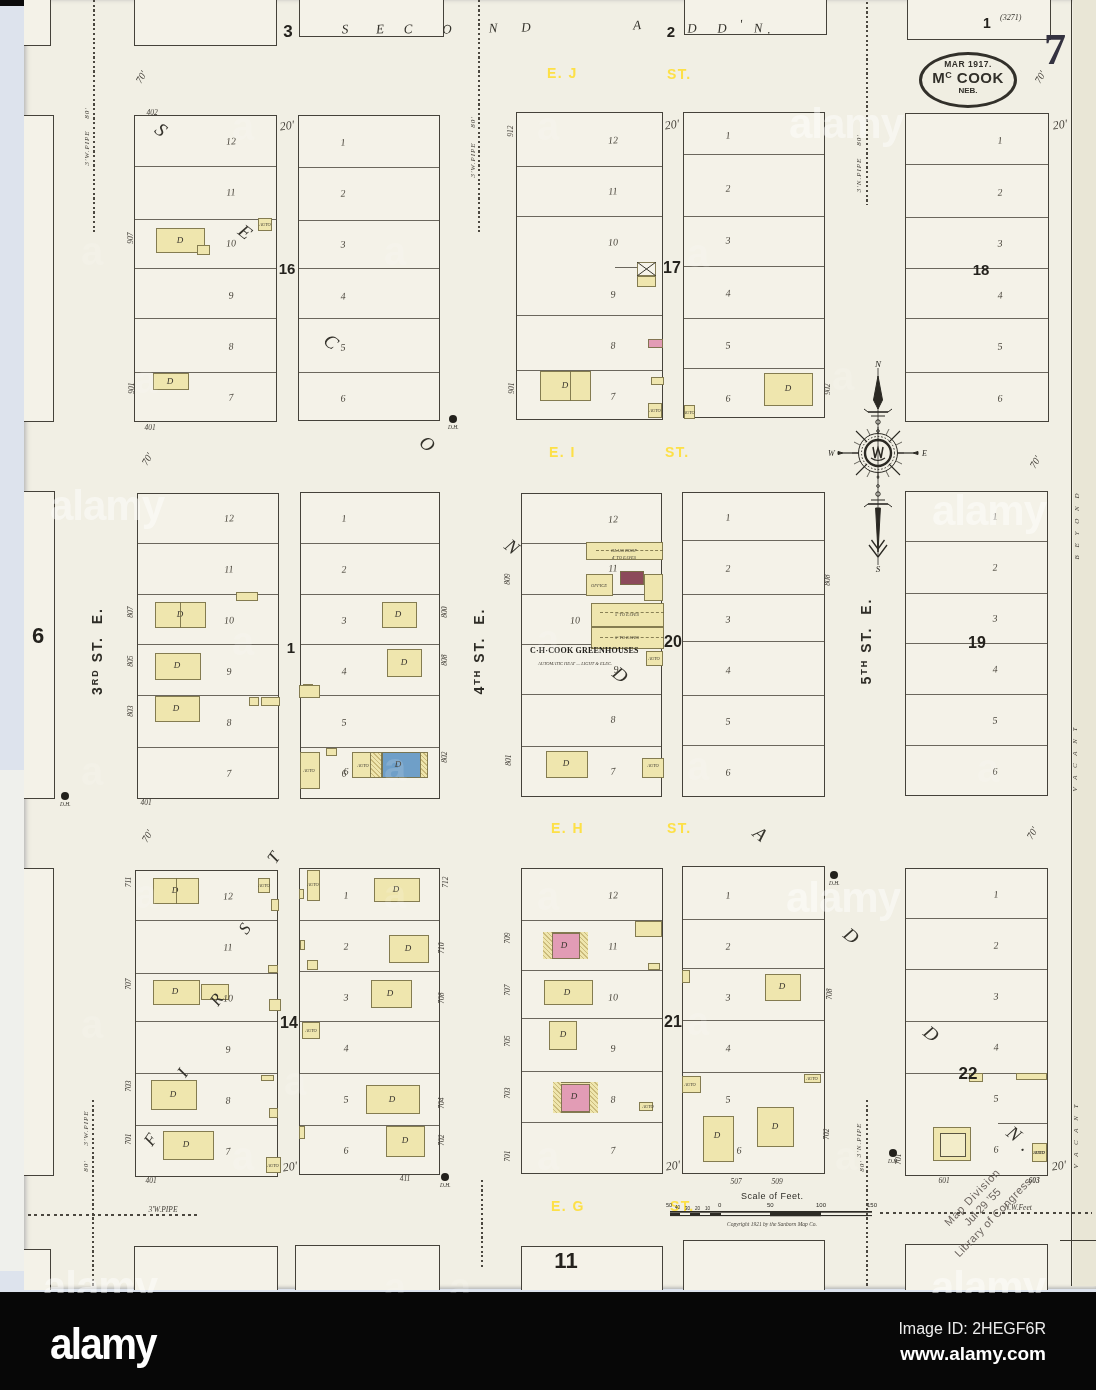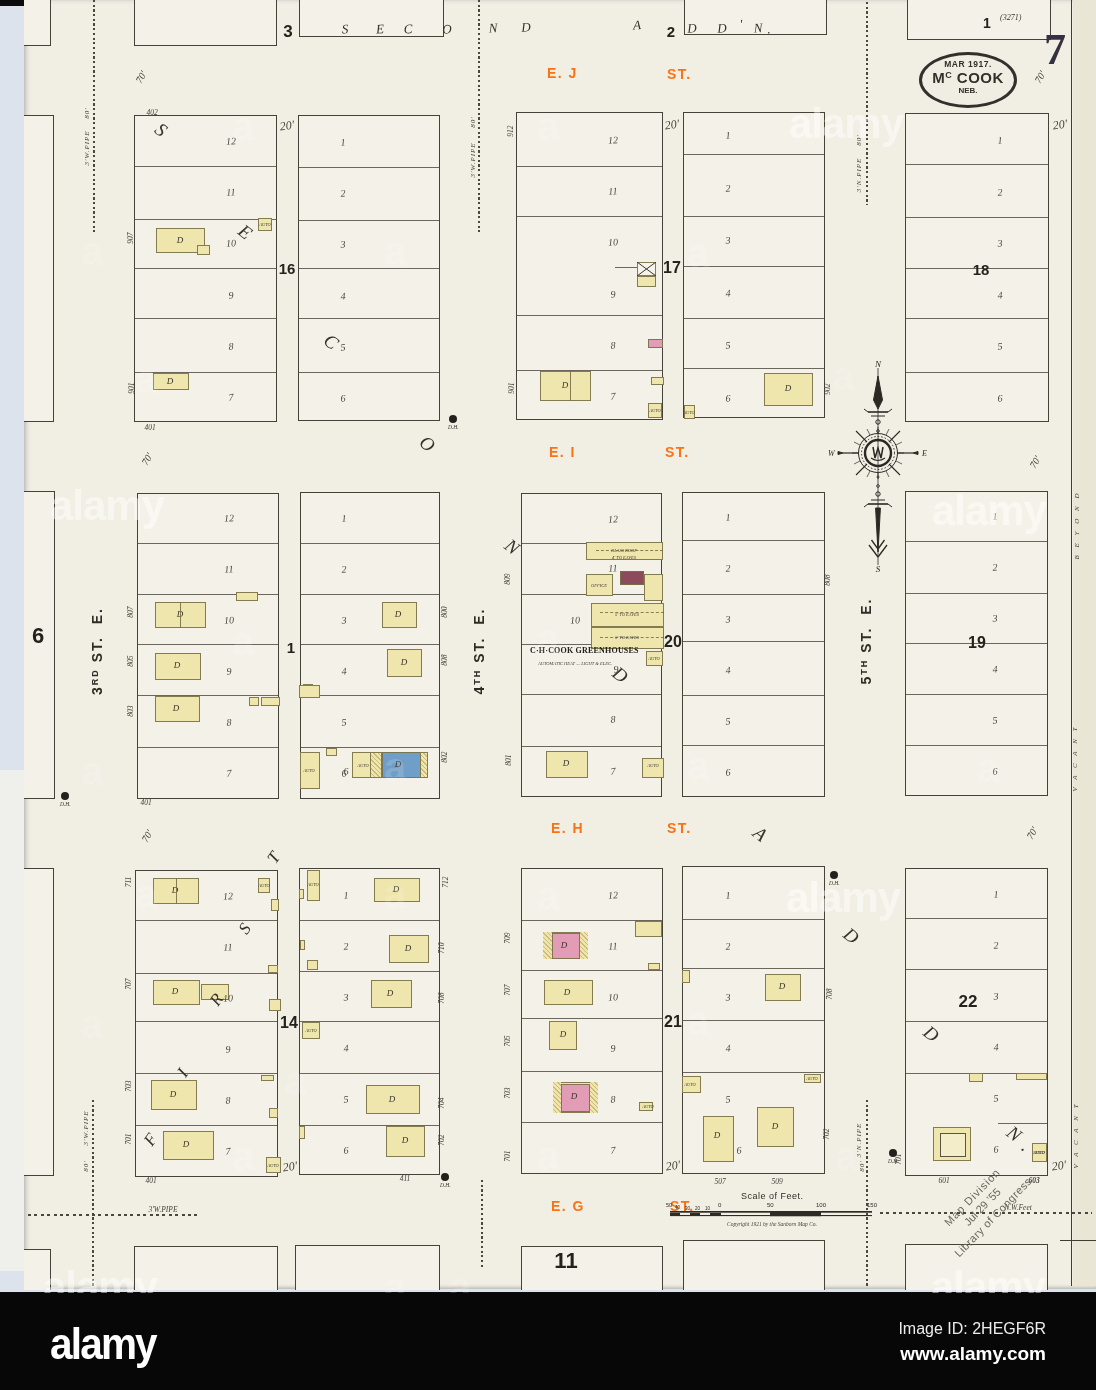--- a/index.html
+++ b/index.html
@@ -6,21 +6,21 @@
 #backing{left:0;top:0;width:1096px;height:1292px;background:#dde3ed;}
 #paper{left:24px;top:0;width:1072px;height:1289px;background:#f1efe4;box-shadow:inset 2.5px 0 4px rgba(125,130,140,.38), inset 0 -2px 3px rgba(125,130,140,.3);}
 #paper2{left:0;top:770px;width:24px;height:501px;background:#eff0ec;}
 #topblack{left:0;top:0;width:30px;height:6px;background:#0b0b0b;}
 .blk{border:1.7px solid #45423a;background:#f4f2e8;box-sizing:border-box;}
 .lot{height:0;border-top:1px solid rgba(73,68,57,.8);}
 .b{box-sizing:border-box;border:0.9px solid rgba(120,112,70,.9);}
 .ln{font:italic 10px "Liberation Serif",serif;color:#4c483e;transform:translate(-50%,-50%) rotate(-4deg);}
 .hn{font:italic 7.5px "Liberation Serif",serif;color:#45413a;transform:translate(-50%,-50%) rotate(-90deg);white-space:nowrap;}
 .hz{font:italic 7.5px "Liberation Serif",serif;color:#45413a;transform:translate(-50%,-50%);white-space:nowrap;}
-.st{font:bold 14px "Liberation Sans",sans-serif;letter-spacing:1.5px;color:#f97316;white-space:nowrap;padding-left:28px;}
+.st{font:bold 14px "Liberation Sans",sans-serif;letter-spacing:1.5px;color:#fde047;white-space:nowrap;padding-left:28px;}
 .vst{font:bold 14px "Liberation Sans",sans-serif;letter-spacing:2px;color:#2e2c26;white-space:nowrap;transform:translate(-50%,-50%) rotate(-90deg);}
 .bn{font:bold 15px "Liberation Sans",sans-serif;color:#24221d;transform:translate(-50%,-50%);}
 .dg{font:italic 19px "Liberation Serif",serif;color:#35332c;transform:translate(-50%,-50%) rotate(38deg);}
 .fr{font:italic 17px "Liberation Serif",serif;color:#35332c;transform:translate(-50%,-50%) rotate(-55deg);}
 .tl{font:italic 13px "Liberation Serif",serif;color:#35332c;transform:translate(-50%,-60%) rotate(-3deg);}
 .i20{font:italic 12px "Liberation Serif",serif;color:#45413a;transform:translate(-50%,-50%) rotate(-8deg);white-space:nowrap;}
 .i70{font:italic 10px "Liberation Serif",serif;color:#45413a;transform:translate(-50%,-50%) rotate(-60deg);white-space:nowrap;}
 .wm{font:bold 42px "Liberation Sans",sans-serif;color:rgba(255,255,255,.46);transform:translate(-50%,-58%);letter-spacing:-1px;}
 .wa{font:bold 40px "Liberation Sans",sans-serif;color:rgba(255,255,255,.14);transform:translate(-50%,-58%);}
 .dash-v{width:1.6px;background:repeating-linear-gradient(180deg,#4b473f 0px,#4b473f 2.2px,transparent 2.2px,transparent 4.7px);}
@@ -426,21 +426,21 @@
 <div class="abs hn" style="left:507px;top:1093px;">703</div>
 <div class="abs hn" style="left:507px;top:1156px;">701</div>
 <div class="abs hn" style="left:829px;top:994px;">708</div>
 <div class="abs hn" style="left:826px;top:1134px;">702</div>
 <div class="abs hn" style="left:898px;top:1159px;">701</div>
 <div class="abs hz" style="left:152px;top:112px;">402</div>
 <div class="abs hz" style="left:150px;top:427px;">401</div>
 <div class="abs hz" style="left:146px;top:802px;">401</div>
 <div class="abs hz" style="left:151px;top:1180px;">401</div>
 <div class="abs hz" style="left:405px;top:1178px;">411</div>
-<div class="abs hz" style="left:720px;top:1181px;">507</div>
+<div class="abs hz" style="left:736px;top:1181px;">507</div>
 <div class="abs hz" style="left:777px;top:1181px;">509</div>
 <div class="abs hz" style="left:944px;top:1180px;">601</div>
 <div class="abs hz" style="left:1034px;top:1180px;font-weight:bold;">603</div>
 <div class="abs i20" style="left:287px;top:126px;">20′</div>
 <div class="abs i20" style="left:672px;top:125px;">20′</div>
 <div class="abs i20" style="left:1060px;top:125px;">20′</div>
 <div class="abs i20" style="left:290px;top:1167px;">20′</div>
 <div class="abs i20" style="left:673px;top:1166px;">20′</div>
 <div class="abs i20" style="left:1059px;top:1166px;">20′</div>
 <div class="abs i70" style="left:141px;top:77px;">70′</div>
@@ -461,21 +461,21 @@
 <div class="abs vst" style="left:479px;top:651px;">4<span style="font-size:9px;vertical-align:4px;">TH</span> ST. &nbsp;E.</div>
 <div class="abs vst" style="left:866px;top:641px;">5<span style="font-size:9px;vertical-align:4px;">TH</span> ST. &nbsp;E.</div>
 <div class="abs bn" style="left:287px;top:268px;font-size:15px;">16</div>
 <div class="abs bn" style="left:672px;top:268px;font-size:16px;">17</div>
 <div class="abs bn" style="left:981px;top:269px;font-size:15px;">18</div>
 <div class="abs bn" style="left:291px;top:647px;font-size:15px;">1</div>
 <div class="abs bn" style="left:673px;top:642px;font-size:16px;">20</div>
 <div class="abs bn" style="left:977px;top:643px;font-size:16px;">19</div>
 <div class="abs bn" style="left:289px;top:1023px;font-size:16px;">14</div>
 <div class="abs bn" style="left:673px;top:1022px;font-size:16px;">21</div>
-<div class="abs bn" style="left:968px;top:1002px;font-size:17px;">22</div>
+<div class="abs bn" style="left:968px;top:1074px;font-size:17px;">22</div>
 <div class="abs bn" style="left:38px;top:636px;font-size:22px;">6</div>
 <div class="abs bn" style="left:566px;top:1261px;font-size:22px;">11</div>
 <div class="abs dg" style="left:161px;top:130px;">S</div>
 <div class="abs dg" style="left:245px;top:232px;">E</div>
 <div class="abs dg" style="left:331px;top:342px;">C</div>
 <div class="abs dg" style="left:427px;top:444px;">O</div>
 <div class="abs dg" style="left:512px;top:547px;">N</div>
 <div class="abs dg" style="left:620px;top:675px;">D</div>
 <div class="abs dg" style="left:760px;top:834px;">A</div>
 <div class="abs dg" style="left:851px;top:936px;">D</div>

